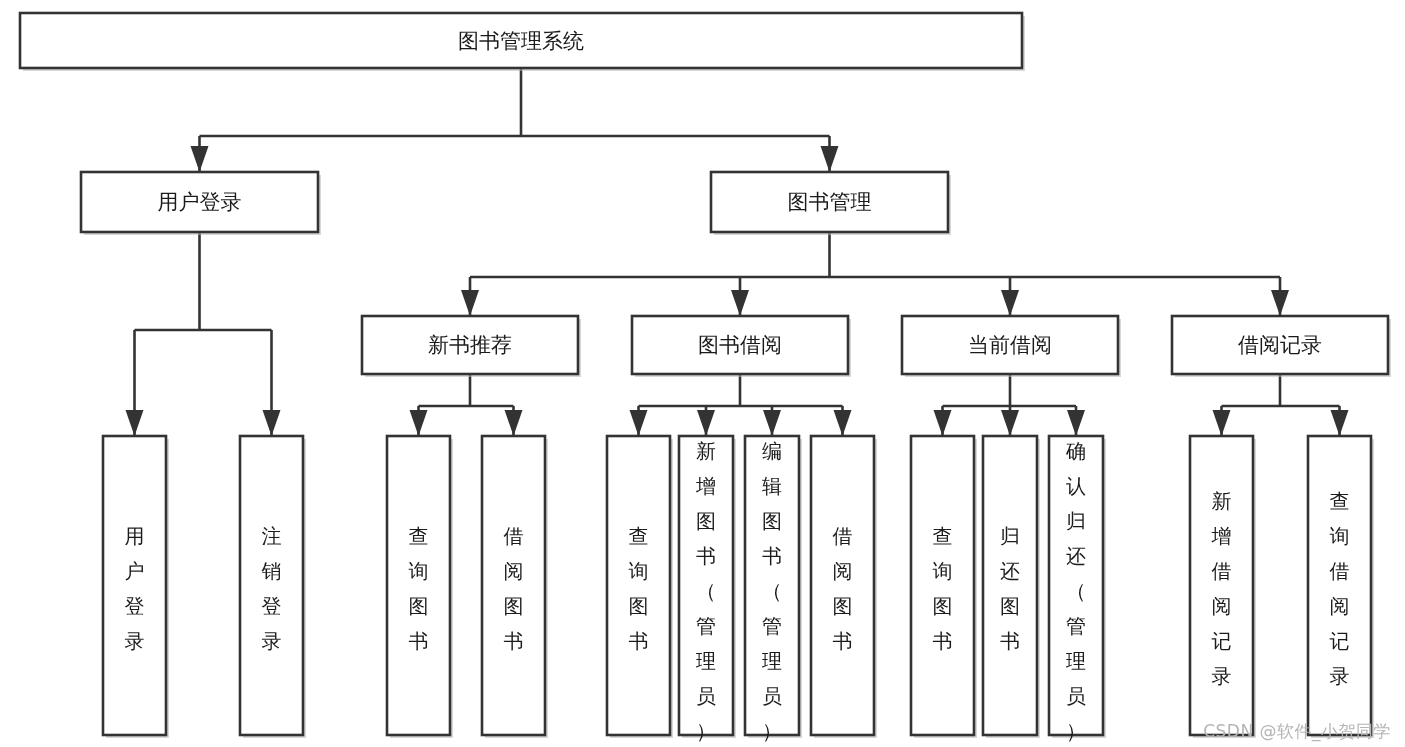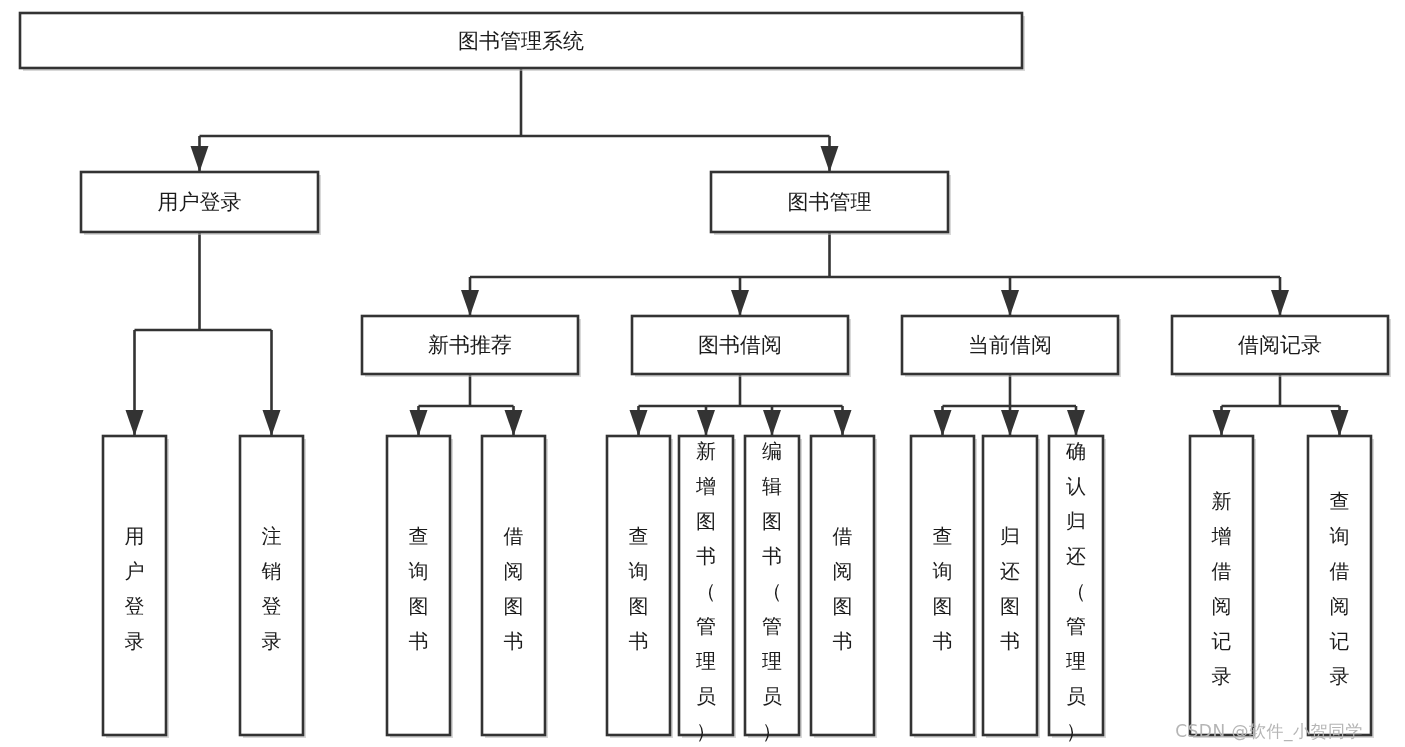--- a/index.html
+++ b/index.html
@@ -11,20 +11,21 @@
     width: 1405px;
     height: 747px;
     font-family: "DejaVu Sans", "Liberation Sans", sans-serif;
     overflow: hidden;
     position: relative;
   }
   #diagram-root {
     position: relative;
     width: 1371px;
     height: 747px;
+    padding-left: 28px;
   }
   svg.diagram-svg {
     position: absolute;
     left: 0;
     top: 0;
     width: 1405px;
     height: 747px;
     display: block;
   }
   .node-box {

